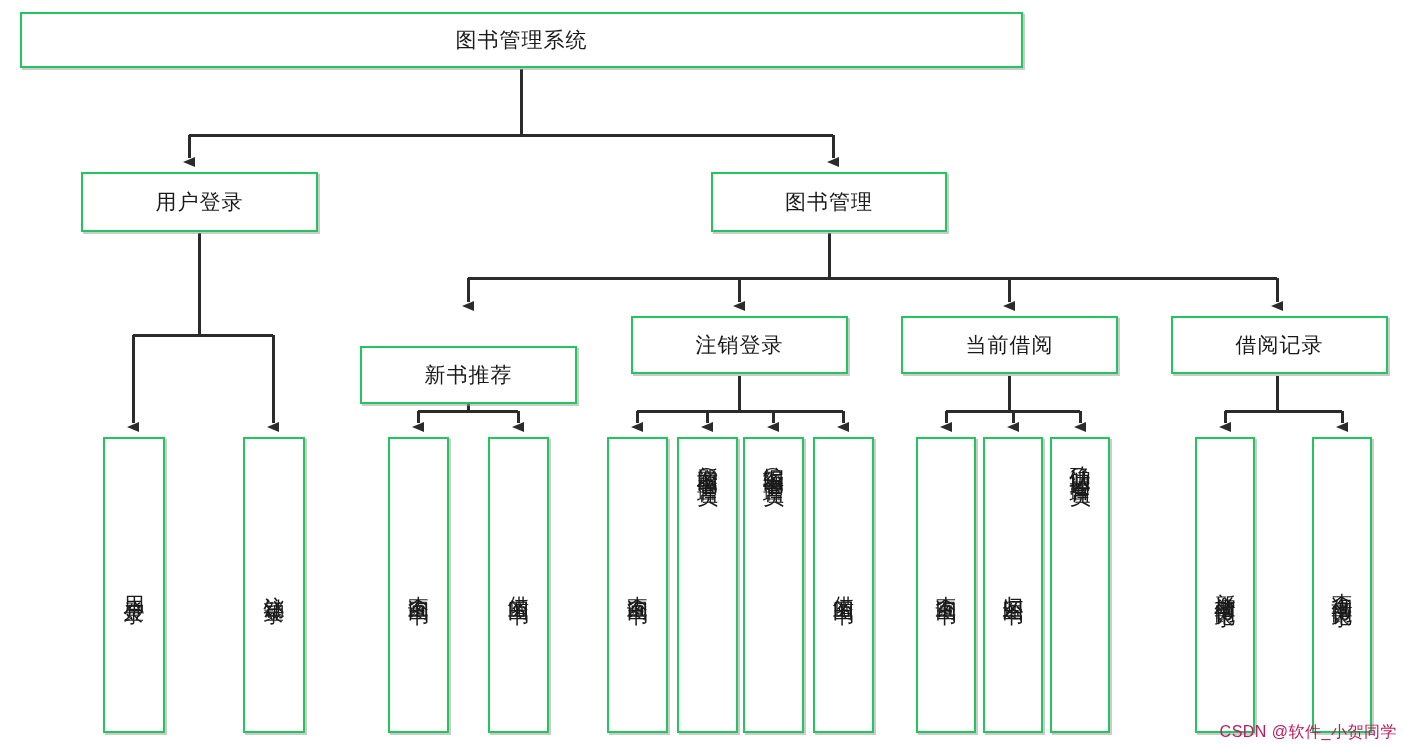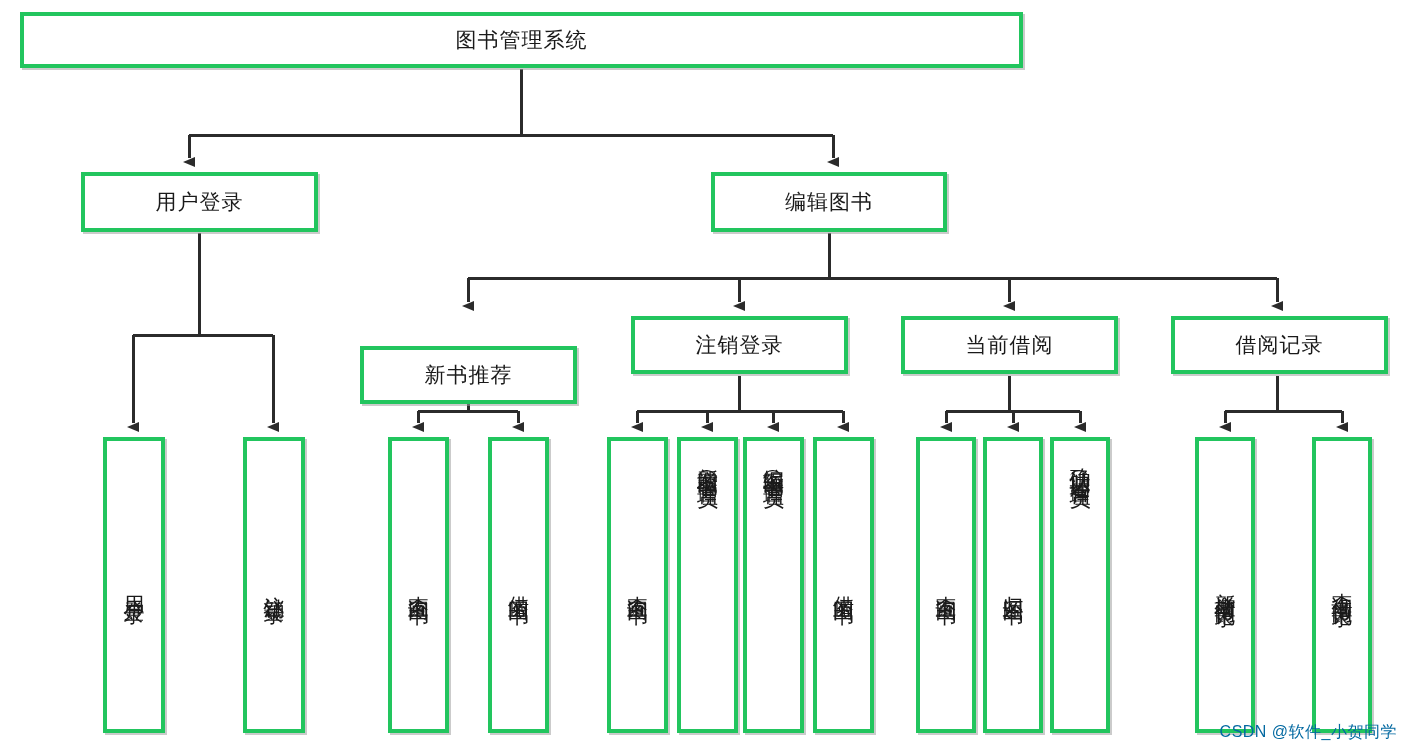--- a/index.html
+++ b/index.html
@@ -24,21 +24,21 @@
     left: 0;
     top: 0;
     width: 1405px;
     height: 747px;
     display: block;
   }
   .node-box {
     position: absolute;
     box-sizing: border-box;
     background: #ffffff;
-    border: 4px solid #22c55e;
+    border: 2px solid #22c55e;
     box-shadow: 2px 2px 0 rgba(160,160,160,0.55);
     display: flex;
     align-items: center;
     justify-content: center;
     color: #1a1a1a;
   }
   .node-label {
     font-size: 21px;
     line-height: 1.15;
     letter-spacing: 1px;
@@ -59,21 +59,21 @@
   }
   .node-box.vertical.centered {
     align-items: center;
     padding-top: 0;
   }
   .watermark {
     position: absolute;
     right: 8px;
     bottom: 4px;
     font-size: 16px;
-    color: #0369a1;
+    color: #be185d;
     letter-spacing: 0.5px;
     white-space: nowrap;
     user-select: none;
   }
 </style>
 </head>
 <body>
 
 <div id="diagram-root">
 
@@ -128,21 +128,21 @@
   </svg>
 
   <div class="node-box" style="left:20px; top:12px; width:1003px; height:56px;">
     <span class="node-label">图书管理系统</span>
   </div>
 
   <div class="node-box" style="left:81px; top:172px; width:237px; height:60px;">
     <span class="node-label">用户登录</span>
   </div>
   <div class="node-box" style="left:711px; top:172px; width:236px; height:60px;">
-    <span class="node-label">编辑图书</span>
+    <span class="node-label">图书管理</span>
   </div>
 
   <div class="node-box" style="left:360px; top:316px; width:217px; height:58px;margin-top:30px;">
     <span class="node-label">新书推荐</span>
   </div>
   <div class="node-box" style="left:631px; top:316px; width:217px; height:58px;">
     <span class="node-label">注销登录</span>
   </div>
   <div class="node-box" style="left:1171px; top:316px; width:217px; height:58px;">
     <span class="node-label">借阅记录</span>

